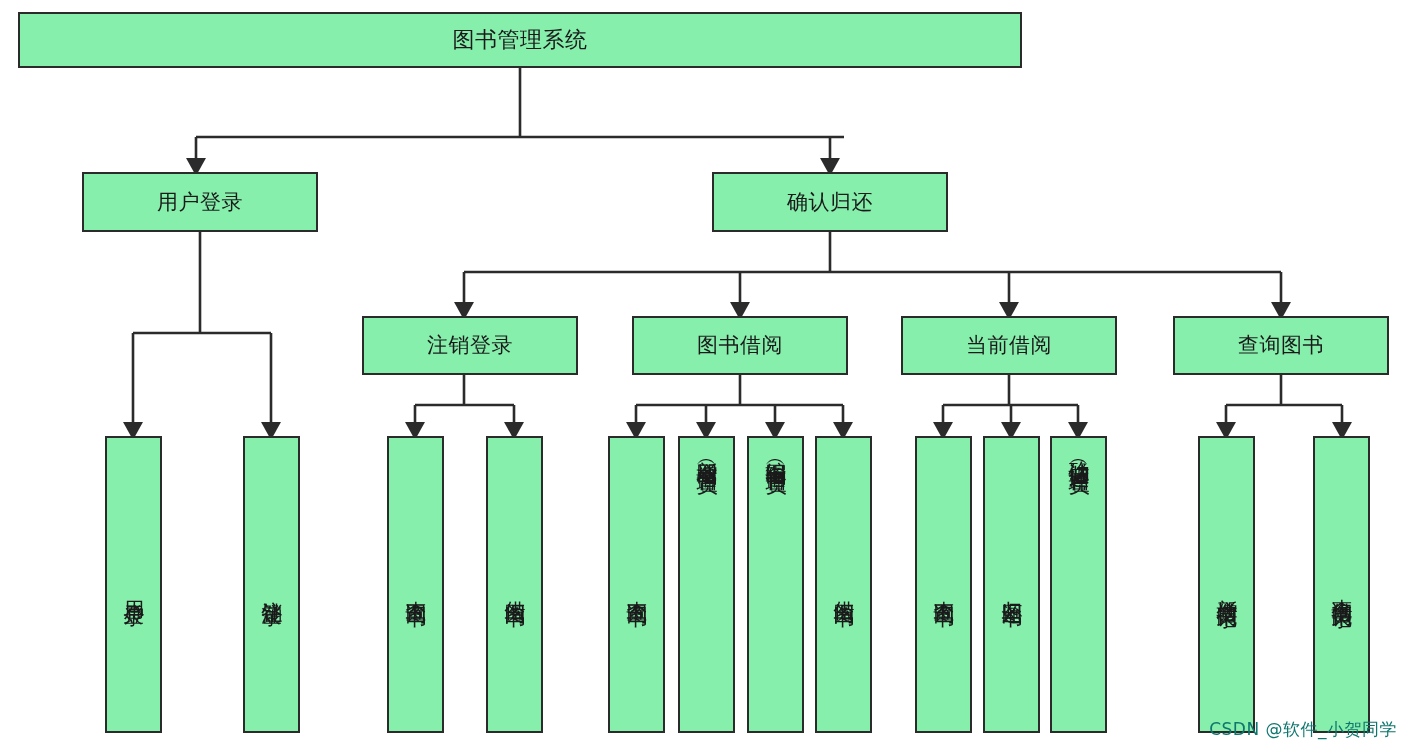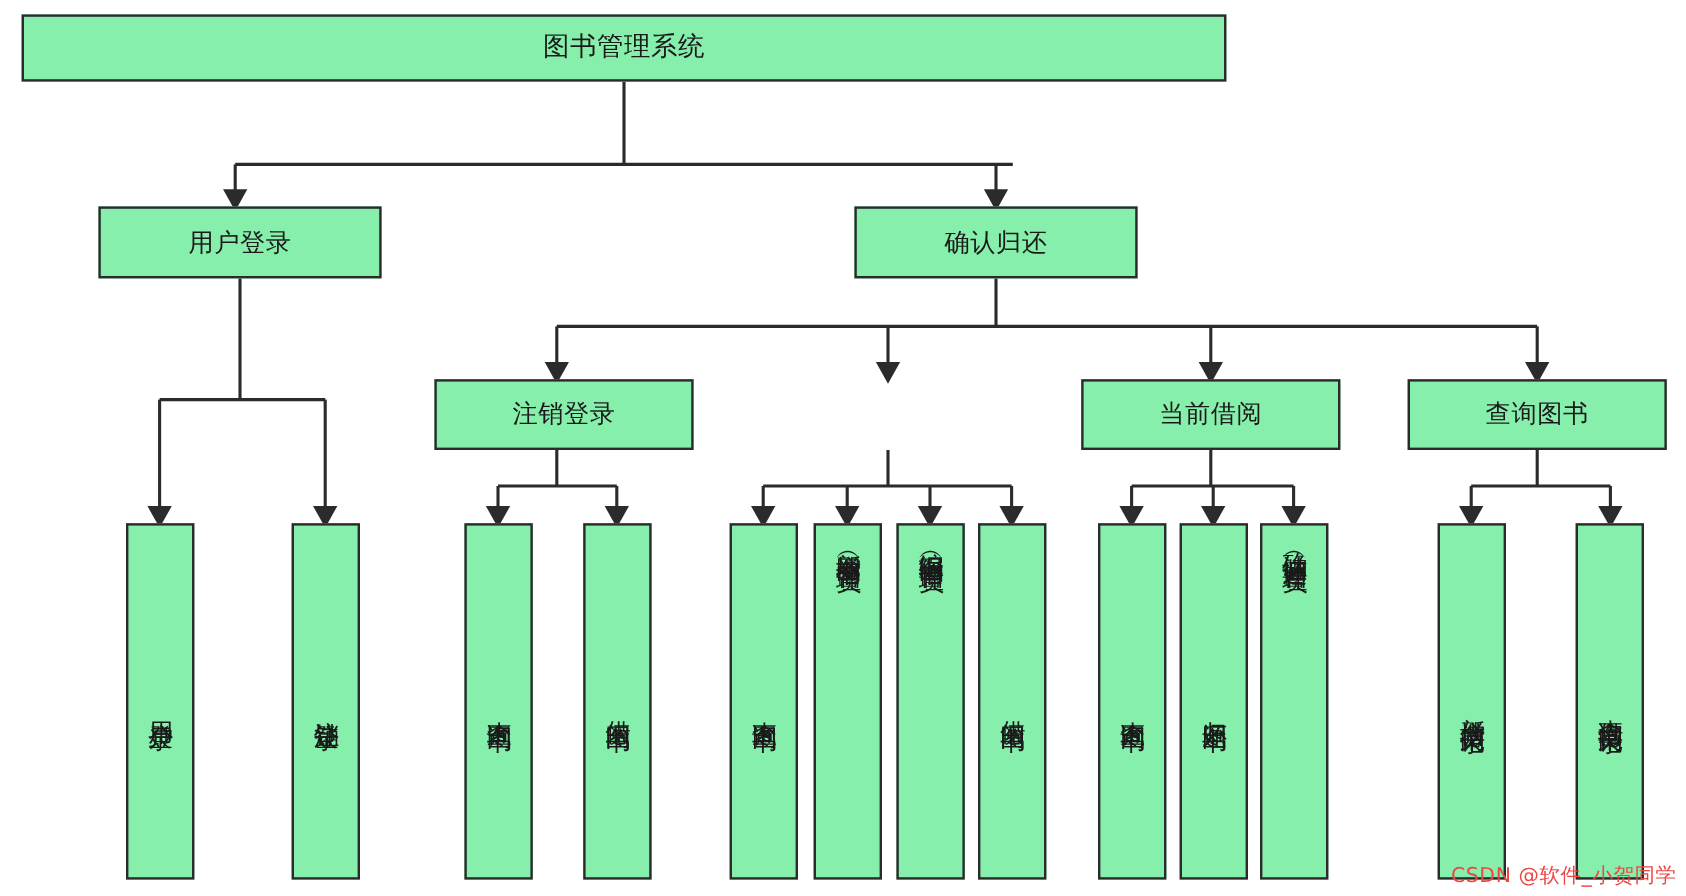--- a/index.html
+++ b/index.html
@@ -62,21 +62,21 @@
     white-space: nowrap;
   }
   .node.vertical.mid .node-label {
     align-self: center;
   }
   #watermark {
     position: absolute;
     right: 8px;
     bottom: 6px;
     font-size: 17px;
-    color: #ef4444;
+    color: #0f766e;
     letter-spacing: 0.5px;
     white-space: nowrap;
     margin-top: 16px;
   }
 </style>
 </head>
 <body>
 
 <div id="diagram-root">
 
@@ -137,20 +137,23 @@
   <div class="node horizontal" style="left:82px; top:172px; width:236px; height:60px;">
     <span class="node-label">用户登录</span>
   </div>
   <div class="node horizontal" style="left:712px; top:172px; width:236px; height:60px;">
     <span class="node-label">确认归还</span>
   </div>
 
   <div class="node horizontal" style="left:362px; top:316px; width:216px; height:59px;">
     <span class="node-label">注销登录</span>
   </div>
+  <div class="node horizontal" style="left:632px; top:316px; width:216px; height:59px;">
+    <span class="node-label">图书借阅</span>
+  </div>
   <div class="node horizontal" style="left:901px; top:316px; width:216px; height:59px;justify-content:center;">
     <span class="node-label">当前借阅</span>
   </div>
   <div class="node horizontal" style="left:1173px; top:316px; width:216px; height:59px;">
     <span class="node-label">查询图书</span>
   </div>
 
   <div class="node vertical mid" style="left:105px; top:436px; width:57px; height:297px;">
     <span class="node-label">用户登录</span>
   </div>

